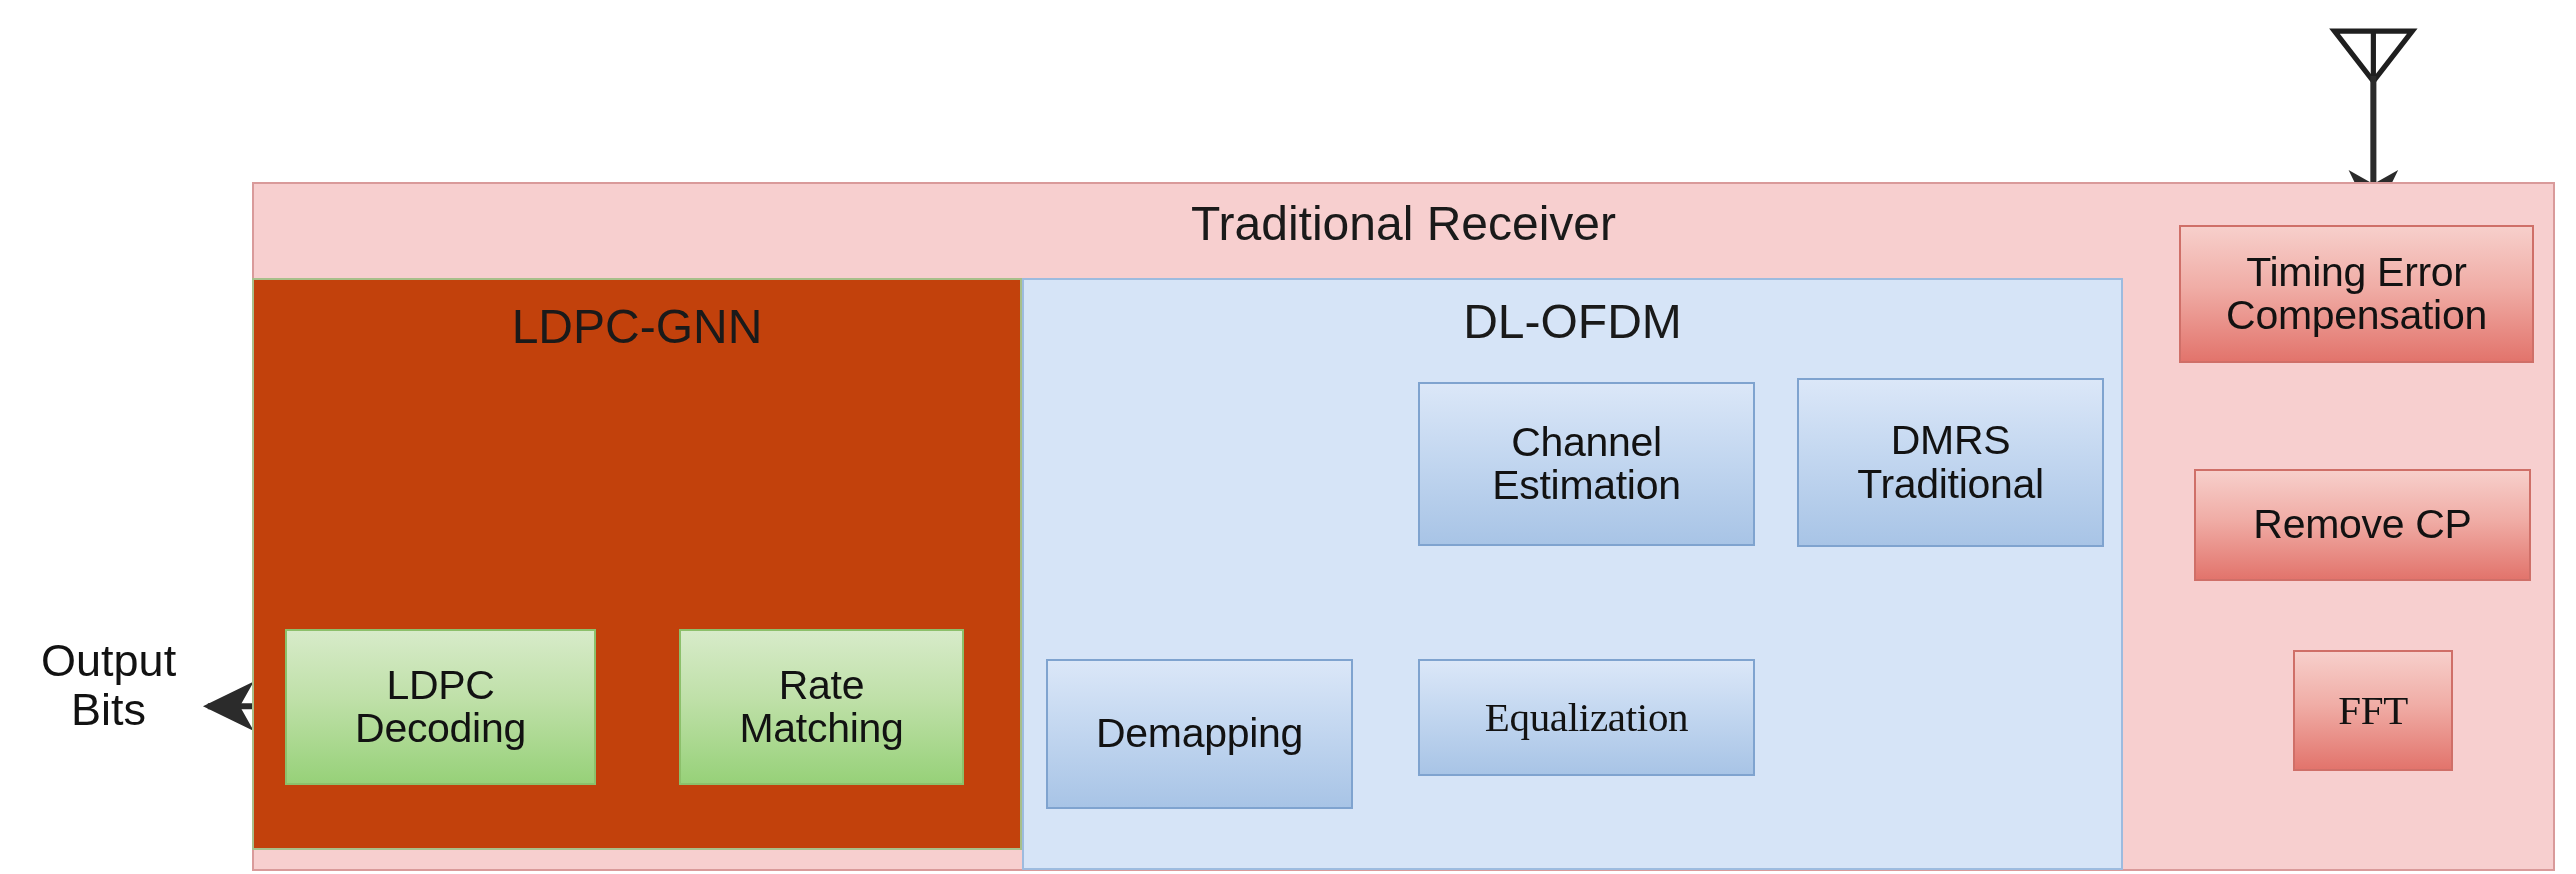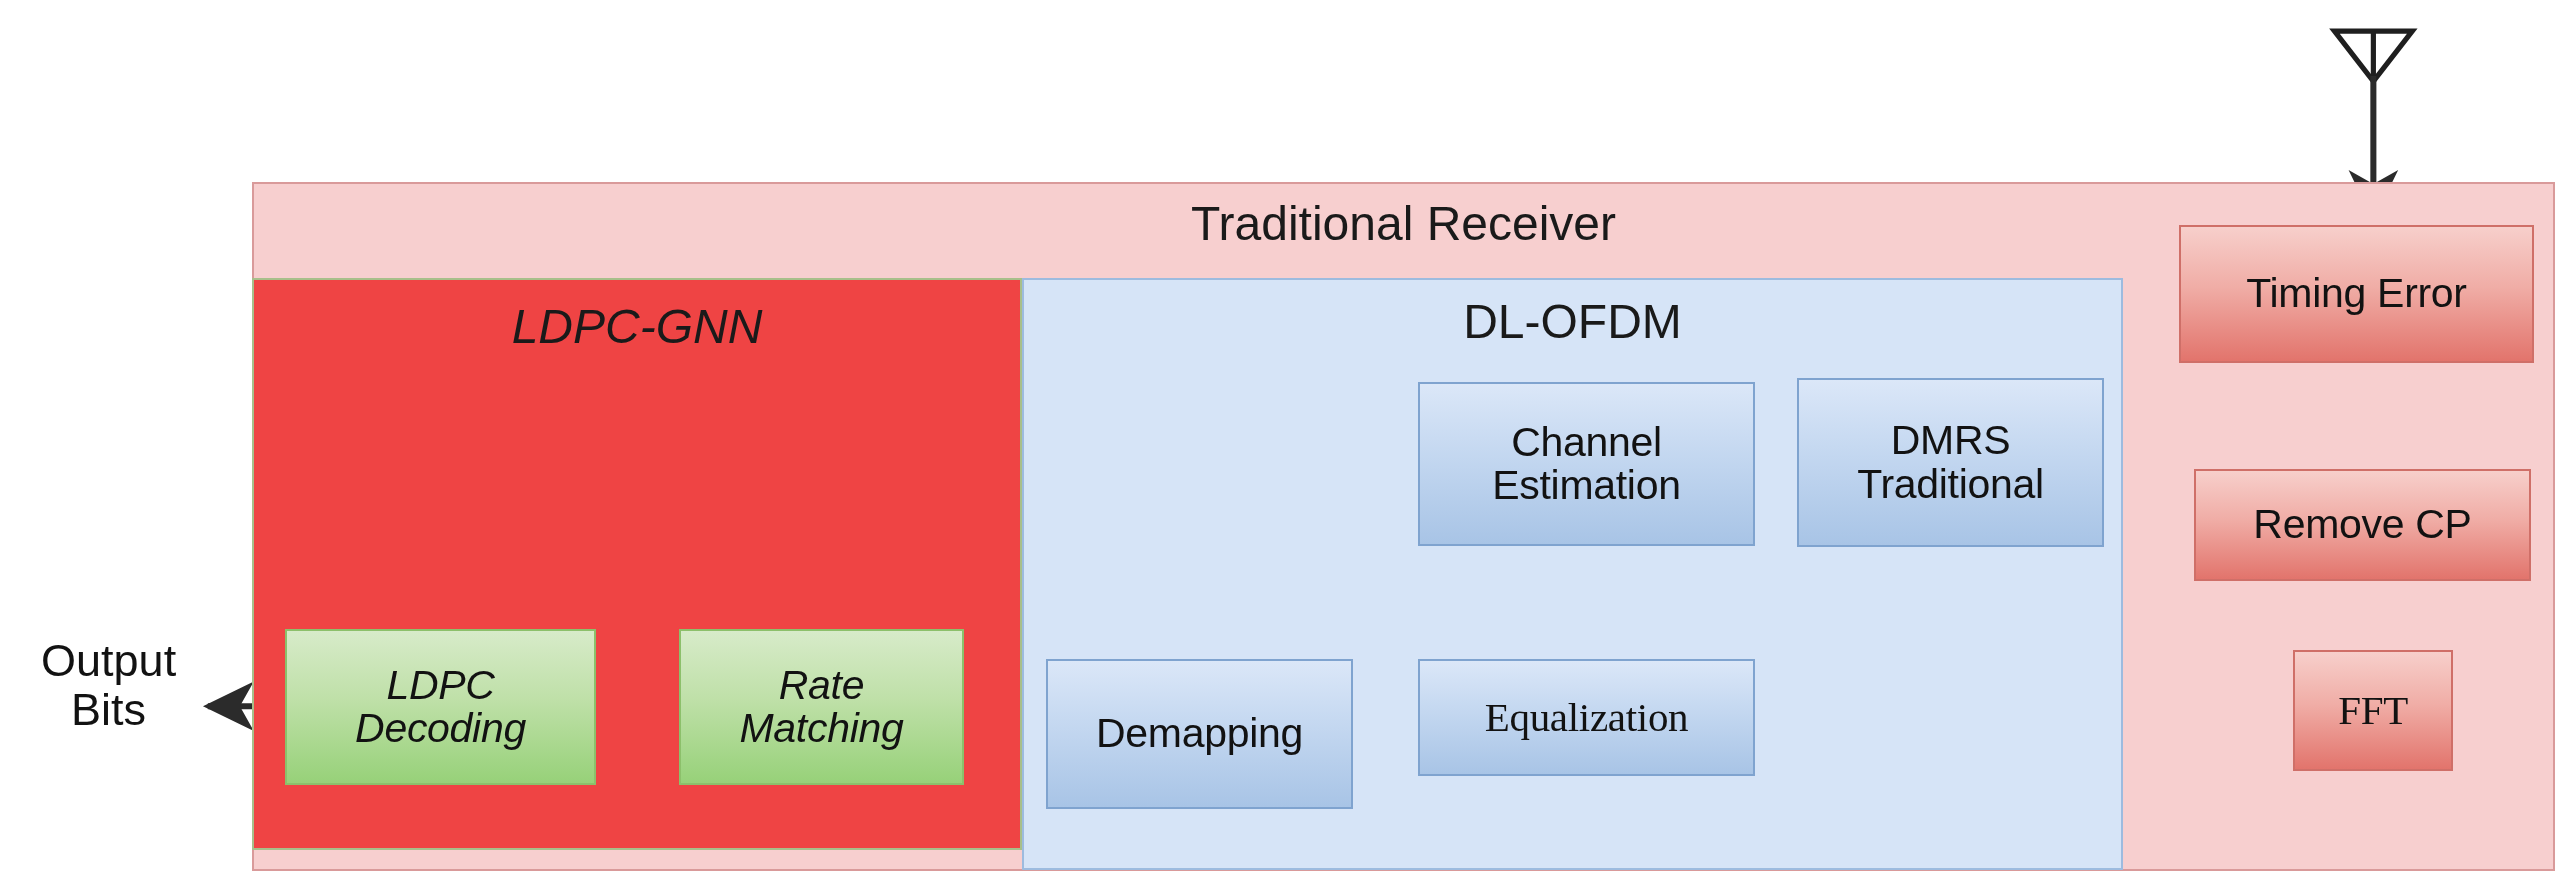--- a/index.html
+++ b/index.html
@@ -7,21 +7,21 @@
   #stage{position:relative;width:2576px;height:874px;background:#fff;overflow:hidden;margin-top:19px;}
 
   
   .region{position:absolute;box-sizing:border-box;}
   #region-traditional{
     left:252px;top:163px;width:2303px;height:689px;
     background:#f7cfcf;border:2.6px solid #d99a9a;
   }
   #region-ldpc{
     left:252px;top:259px;width:770px;height:572px;
-    background:#ef4444;border:2.6px solid #a8bf8a;font-style:italic;
+    background:#c2410c;border:2.6px solid #a8bf8a;
   }
   #region-dlofdm{
     left:1022px;top:259px;width:1101px;height:592px;
     background:#d6e4f7;border:2.6px solid #9dbbdf;
   }
 
   .region-title{
     position:absolute;width:100%;text-align:center;
     color:#1a1a1a;font-weight:400;white-space:nowrap;
   }
@@ -37,21 +37,20 @@
     letter-spacing:-0.3px;
   }
   .box span{display:block;padding:0 5.2px;}
   .box-blue{
     background:linear-gradient(to bottom,#dbe7f8 0%,#c6d9f1 40%,#a8c4e6 100%);
     border:2.6px solid #7fa3cf;
   }
   .box-green{
     background:linear-gradient(to bottom,#d7ebc9 0%,#bfe0a8 45%,#97d179 100%);
     border:2.6px solid #8cc06b;
-    font-style:italic;
   }
   .box-red{
     background:linear-gradient(to bottom,#f7cfcb 0%,#f0ada6 45%,#e2746c 100%);
     border:2.6px solid #cf6f68;
   }
 
   
   #box-channel-estimation{left:1418px;top:363px;width:337px;height:164px;}
   #box-dmrs-extraction{left:1797px;top:359px;width:307px;height:169px;}
   #box-equalization{left:1418px;top:640px;width:337px;height:117px;font-family:Liberation Serif, serif;}
@@ -159,20 +158,21 @@
   <div class="box box-green" id="box-ldpc-decoding">
     <div>
       <span>LDPC</span>
       <span>Decoding</span>
     </div>
   </div>
 
   <div class="box box-red" id="box-timing-error">
     <div>
       <span>Timing Error</span>
+      <span>Compensation</span>
     </div>
   </div>
 
   <div class="box box-red" id="box-remove-cp">
     <div>
       <span>Remove CP</span>
     </div>
   </div>
 
   <div class="box box-red" id="box-fft">

